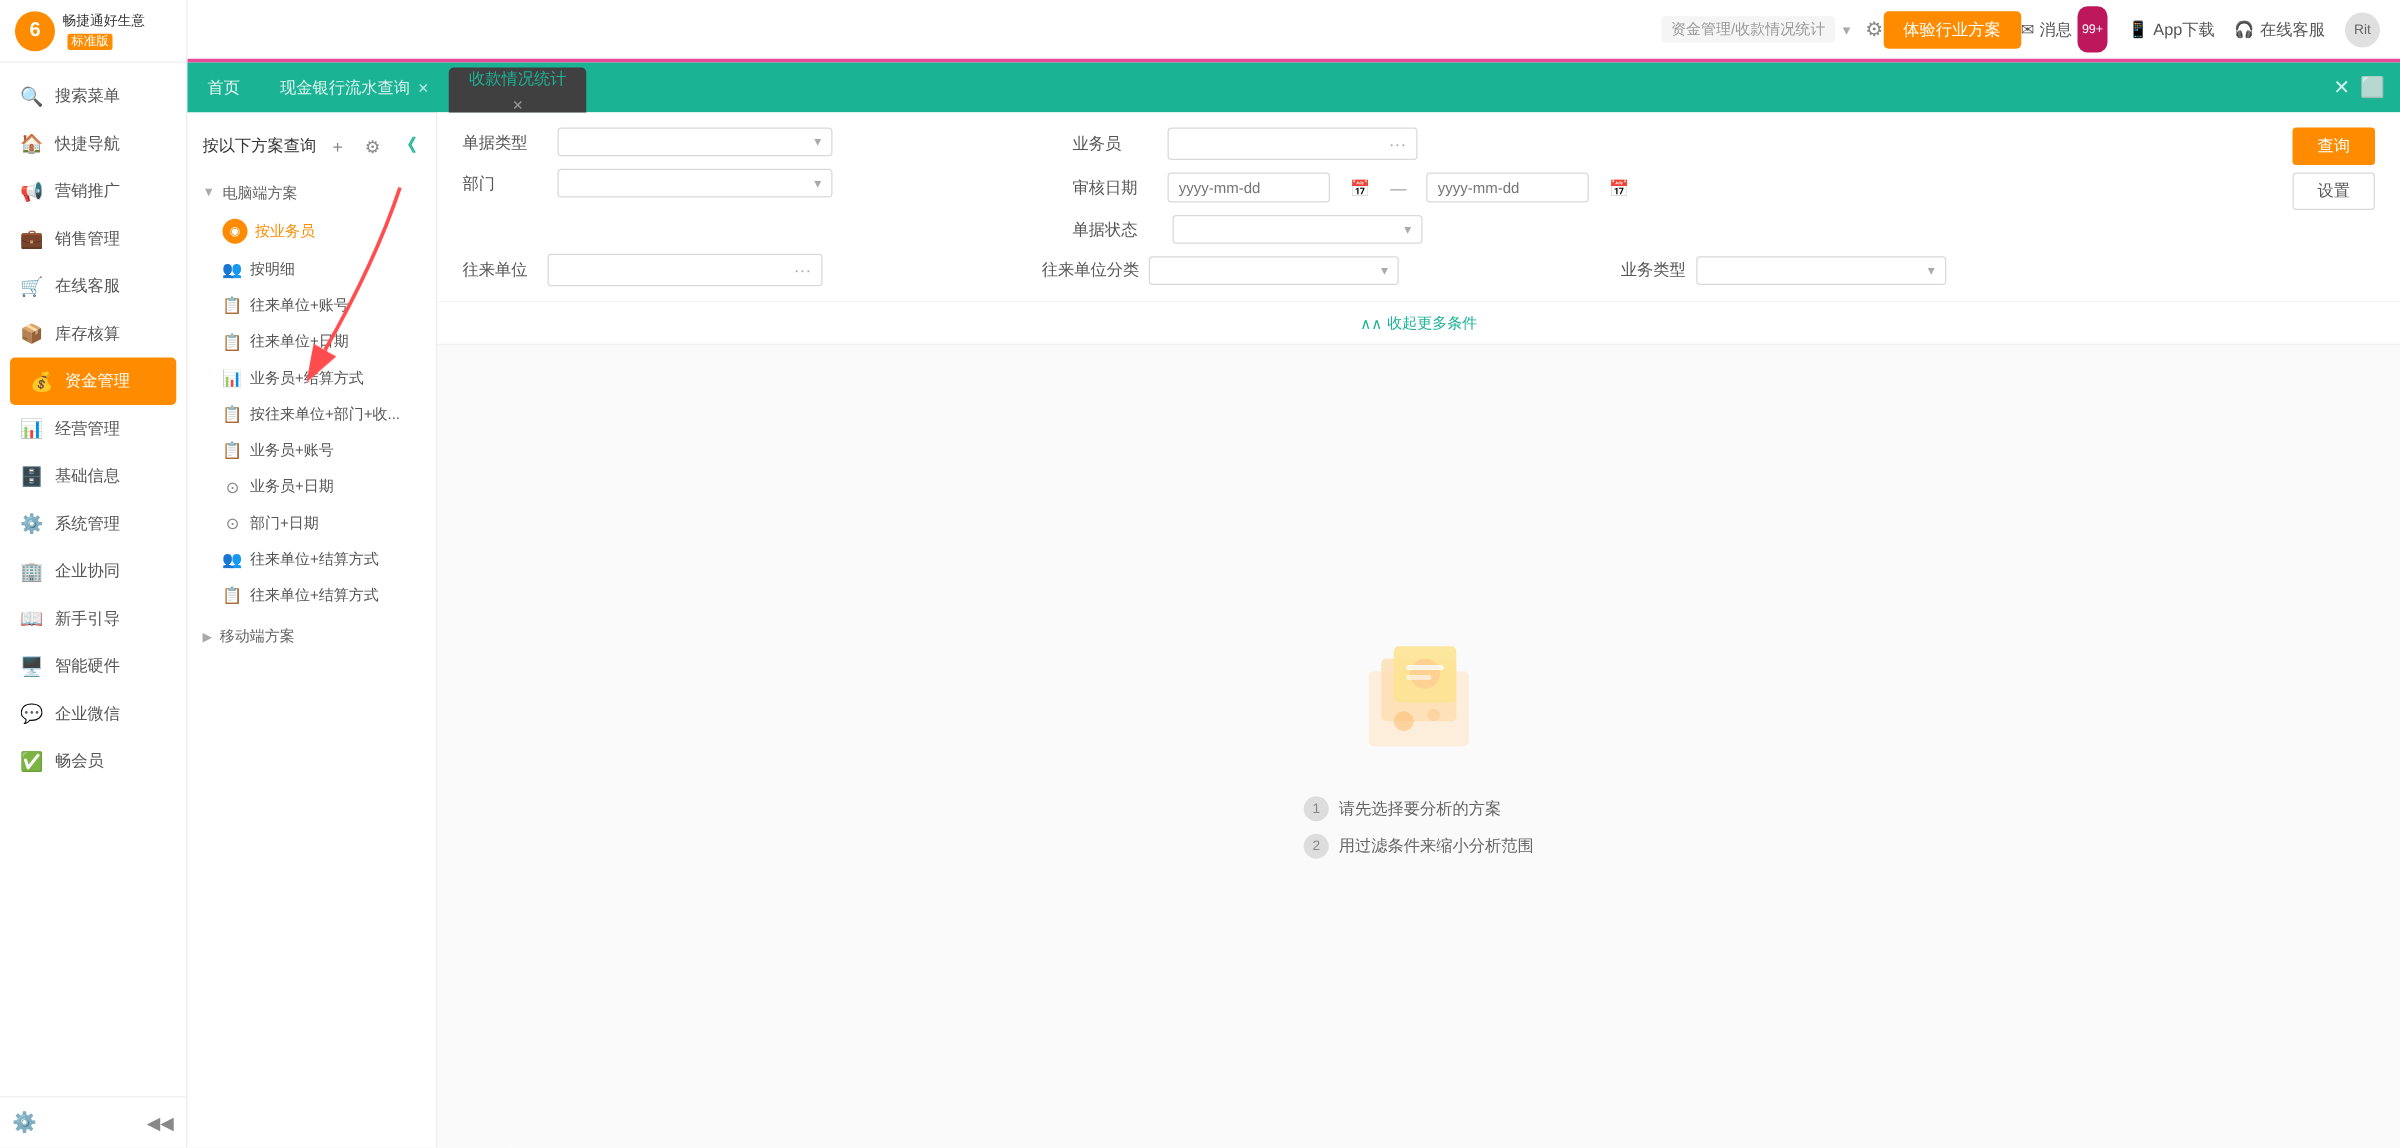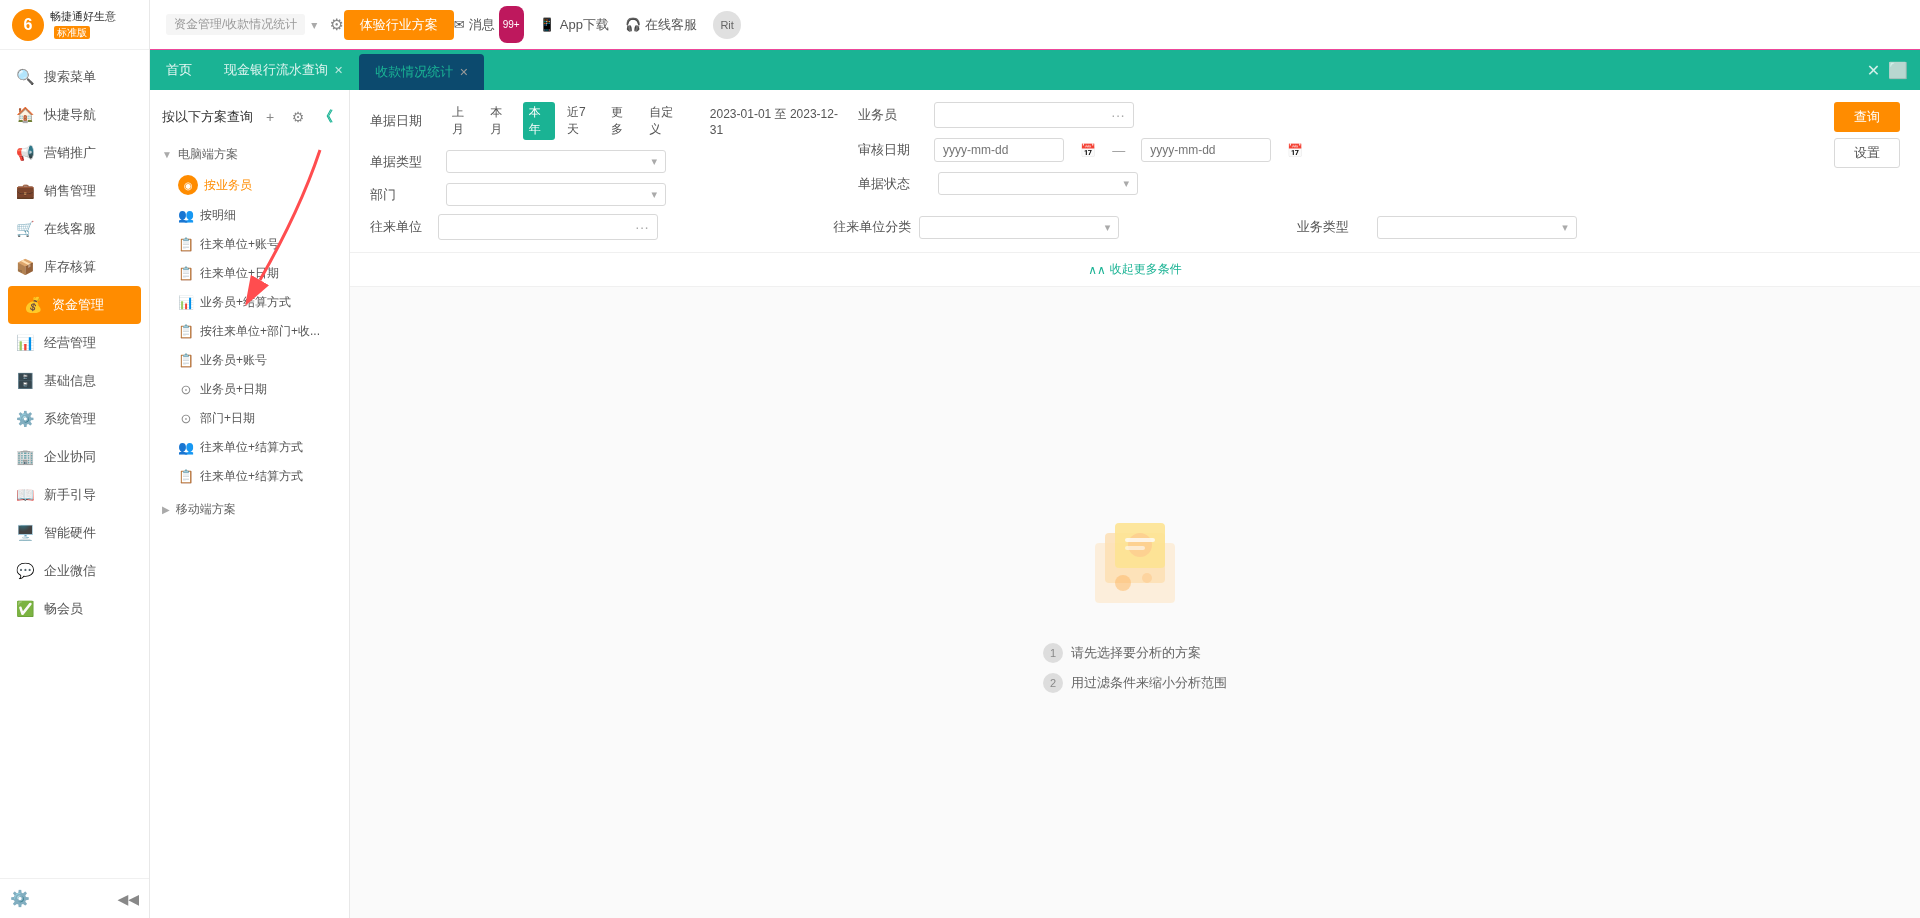--- a/index.html
+++ b/index.html
@@ -14,36 +14,36 @@
     .sidebar-item { display: flex; align-items: center; padding: 10px 16px; cursor: pointer; color: #555; font-size: 13px; }
     .sidebar-item.active { background: #ff8c00; color: #fff; border-radius: 4px; margin: 0 8px; }
     .sidebar-item.active .sidebar-icon { color: #fff; }
     .sidebar-icon { width: 20px; margin-right: 8px; font-size: 15px; text-align: center; color: #888; }
     .sidebar-footer { padding: 10px; display: flex; align-items: center; justify-content: space-between; border-top: 1px solid #f0f0f0; }
 
     
     .main { flex: 1; display: flex; flex-direction: column; height: 918px; }
 
     
-    .top-header { height: 50px; background: #fff; display: flex; align-items: center; padding: 0 16px; border-bottom: 1px solid #ec4899; justify-content: flex-start; }
+    .top-header { height: 50px; background: #fff; display: flex; align-items: center; padding: 0 16px; border-bottom: 3px solid #ec4899; justify-content: flex-end; }
     .top-header-left { display: flex; align-items: center; gap: 12px; }
     .breadcrumb-area { display: flex; align-items: center; gap: 6px; }
     .breadcrumb-text { color: #999; font-size: 12px; background: #f5f5f5; padding: 2px 8px; border-radius: 3px; }
     .dropdown-arrow { color: #aaa; font-size: 12px; }
     .settings-icon { color: #888; font-size: 16px; cursor: pointer; }
     .trial-btn { background: #ff8c00; color: #fff; border: none; padding: 6px 16px; border-radius: 4px; font-size: 13px; cursor: pointer; }
     .top-header-right { display: flex; align-items: center; gap: 16px; }
     .top-right-item { display: flex; align-items: center; gap: 4px; color: #555; font-size: 13px; cursor: pointer; }
     .badge { background: #be185d; color: #fff; font-size: 10px; padding: 13px 4px; border-radius: 8px; }
     .user-avatar { width: 28px; height: 28px; background: #ddd; border-radius: 50%; }
 
     
     .tab-bar { height: 40px; background: #1ab394; display: flex; align-items: center; padding: 0 0 0 0; }
     .tab-item { display: flex; align-items: center; padding: 0 16px; height: 40px; color: rgba(255,255,255,0.85); font-size: 13px; cursor: pointer; gap: 6px; position: relative; }
-    .tab-item.active { background: #0c4a6e; color: #1ab394; border-radius: 4px 4px 0 0; margin-top: 4px; height: 36px; }
+    .tab-item.active { background: #404040; color: #1ab394; border-radius: 4px 4px 0 0; margin-top: 4px; height: 36px; flex-direction: column; }
     .tab-home { color: rgba(255,255,255,0.9); }
     .tab-close { font-size: 11px; color: rgba(255,255,255,0.7); cursor: pointer; }
     .tab-item.active .tab-close { color: #999; }
     .tab-spacer { flex: 1; }
     .tab-window-btns { display: flex; align-items: center; gap: 8px; padding-right: 12px; }
     .window-btn { color: rgba(255,255,255,0.8); font-size: 16px; cursor: pointer; }
     .page-header { display: flex; align-items: center; justify-content: space-between; padding: 12px 20px; border-bottom: 1px solid #f0f0f0; background: #fff; }
     .page-title-box { display: flex; align-items: center; }
     .page-title { font-size: 18px; font-weight: bold; color: #333; border: 2px solid #ff4d4f; padding: 2px 8px; border-radius: 2px; }
     .page-actions { display: flex; align-items: center; gap: 12px; }
@@ -306,32 +306,20 @@
       </div>
     </div>
 
     <div class="right-panel">
 
       <div class="filter-area">
 
         <div style="display:flex;align-items:flex-start;gap:20px;">
           <div style="flex:1;">
             <div class="filter-row">
-              <span class="filter-label">单据日期</span>
-              <div class="filter-date-group">
-                <span class="date-quick-btn">上月</span>
-                <span class="date-quick-btn">本月</span>
-                <span class="date-quick-btn active">本年</span>
-                <span class="date-quick-btn">近7天</span>
-                <span class="date-quick-btn">更多</span>
-                <span class="date-quick-btn">自定义</span>
-              </div>
-              <span class="date-range-text" style="margin-left:8px;">2023-01-01 至 2023-12-31</span>
-            </div>
-            <div class="filter-row">
               <span class="filter-label">单据类型</span>
               <div class="filter-select" style="min-width:220px;">
                 <span class="filter-select-text"></span>
                 <span class="filter-select-arrow">▾</span>
               </div>
             </div>
             <div class="filter-row">
               <span class="filter-label">部门</span>
               <div class="filter-select" style="min-width:220px;">
                 <span class="filter-select-text"></span>
@@ -385,21 +373,21 @@
               <span class="filter-select-dots">···</span>
             </div>
           </div>
           <div style="display:flex;align-items:center;gap:8px;flex:1;">
             <span class="filter-label">往来单位分类</span>
             <div class="filter-select" style="min-width:200px;">
               <span class="filter-select-text"></span>
               <span class="filter-select-arrow">▾</span>
             </div>
           </div>
-          <div style="display:flex;align-items:center;gap:20px;flex:1;">
+          <div style="display:flex;align-items:center;gap:0;flex:1;">
             <span class="filter-label">业务类型</span>
             <div class="filter-select" style="min-width:200px;">
               <span class="filter-select-text"></span>
               <span class="filter-select-arrow">▾</span>
             </div>
           </div>
           <div style="width:140px;"></div>
         </div>
       </div>
 

